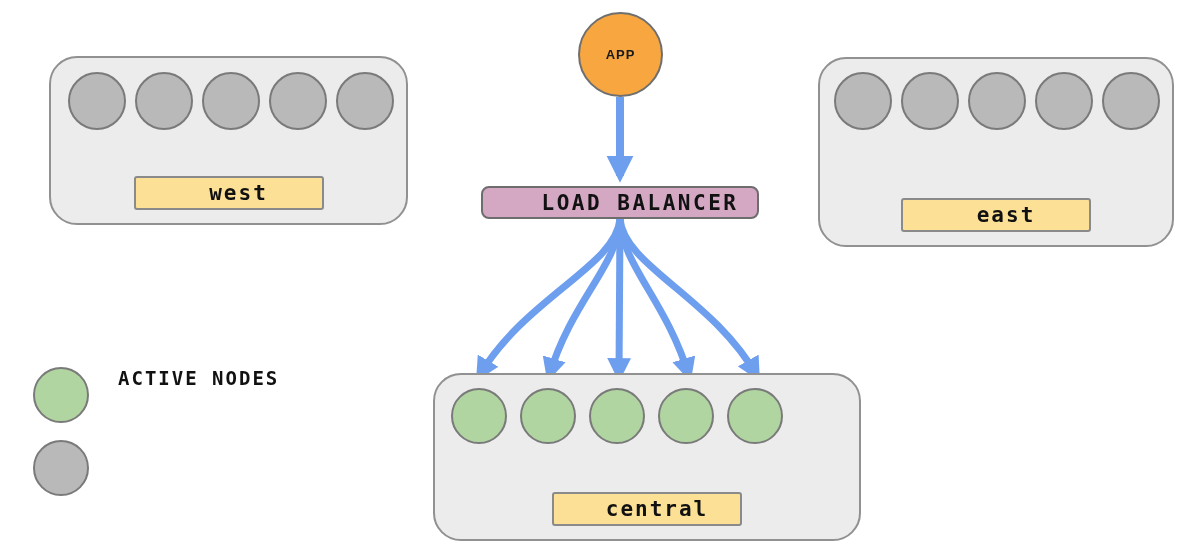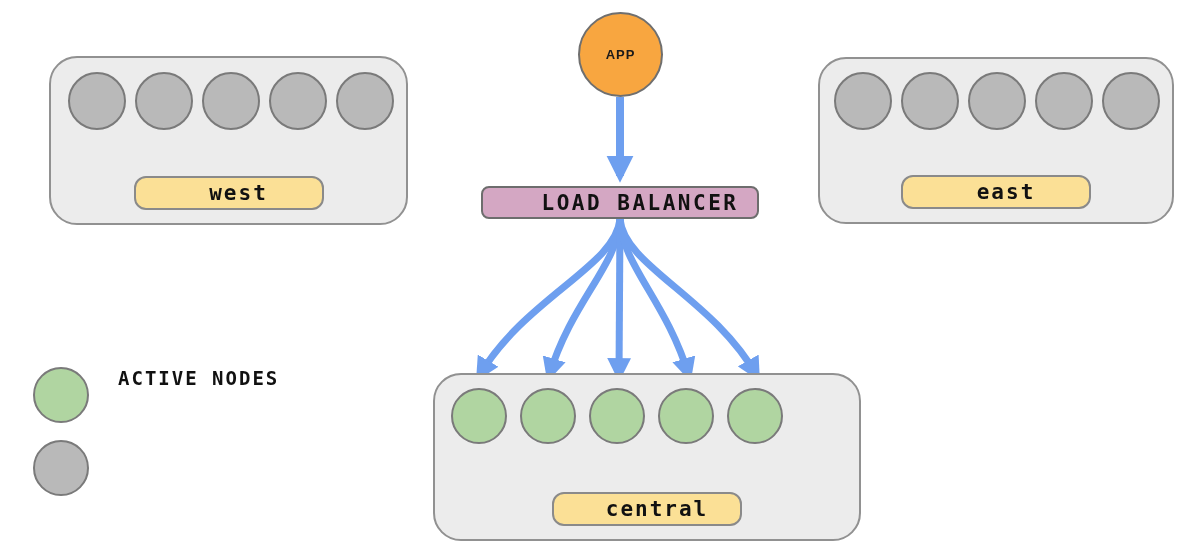--- a/index.html
+++ b/index.html
@@ -8,41 +8,41 @@
     font-family:"DejaVu Sans Mono",monospace;
   }
   .arrows{position:absolute;left:0;top:0;width:1200px;height:550px;pointer-events:none;}
 
   
   .region{
     position:absolute;background:var(--region-fill,#ececec);
     border:2px solid var(--region-border,#919191);border-radius:28px;box-sizing:border-box;
   }
   .region-west{left:49px;top:56px;width:359px;height:169px;}
-  .region-east{left:818px;top:57px;width:356px;height:167px;}
+  .region-east{left:818px;top:57px;width:356px;height:190px;}
   .region-central{left:433px;top:373px;width:428px;height:168px;}
 
   .node-row{position:absolute;display:flex;}
   .region-west  .node-row{left:17px;top:14px;gap:9px;}
   .region-east  .node-row{left:14px;top:13px;gap:9px;}
   .region-central .node-row{left:16px;top:13px;gap:13px;}
 
   .node{
     width:58px;height:58px;border-radius:50%;box-sizing:border-box;
     border:2px solid var(--node-border,#7a7a7a);flex:0 0 auto;
   }
   .region-central .node{width:56px;height:56px;}
   .node.failover{background:var(--failover-node,#b9b9b9);}
   .node.active{background:var(--active-node,#b0d5a1);}
 
   .region-label{
     position:absolute;left:50%;transform:translateX(-50%);bottom:13px;
     width:190px;height:34px;box-sizing:border-box;
     background:var(--label-fill,#fbe096);border:2px solid var(--label-border,#8a8a8a);
-    border-radius:12px;display:flex;align-items:center;justify-content:center;
+    border-radius:3px;display:flex;align-items:center;justify-content:center;
     font-size:21px;font-weight:700;letter-spacing:2px;color:#111;padding-left:20px;
   }
 
   
   .app-node{
     position:absolute;left:578px;top:12px;width:85px;height:85px;border-radius:50%;
     background:var(--app-fill,#f8a640);border:2px solid #6f6f6f;box-sizing:border-box;
     display:flex;align-items:center;justify-content:center;
     font-family:"Liberation Sans",sans-serif;font-size:13px;font-weight:700;
     letter-spacing:1px;color:#1a1a1a;

